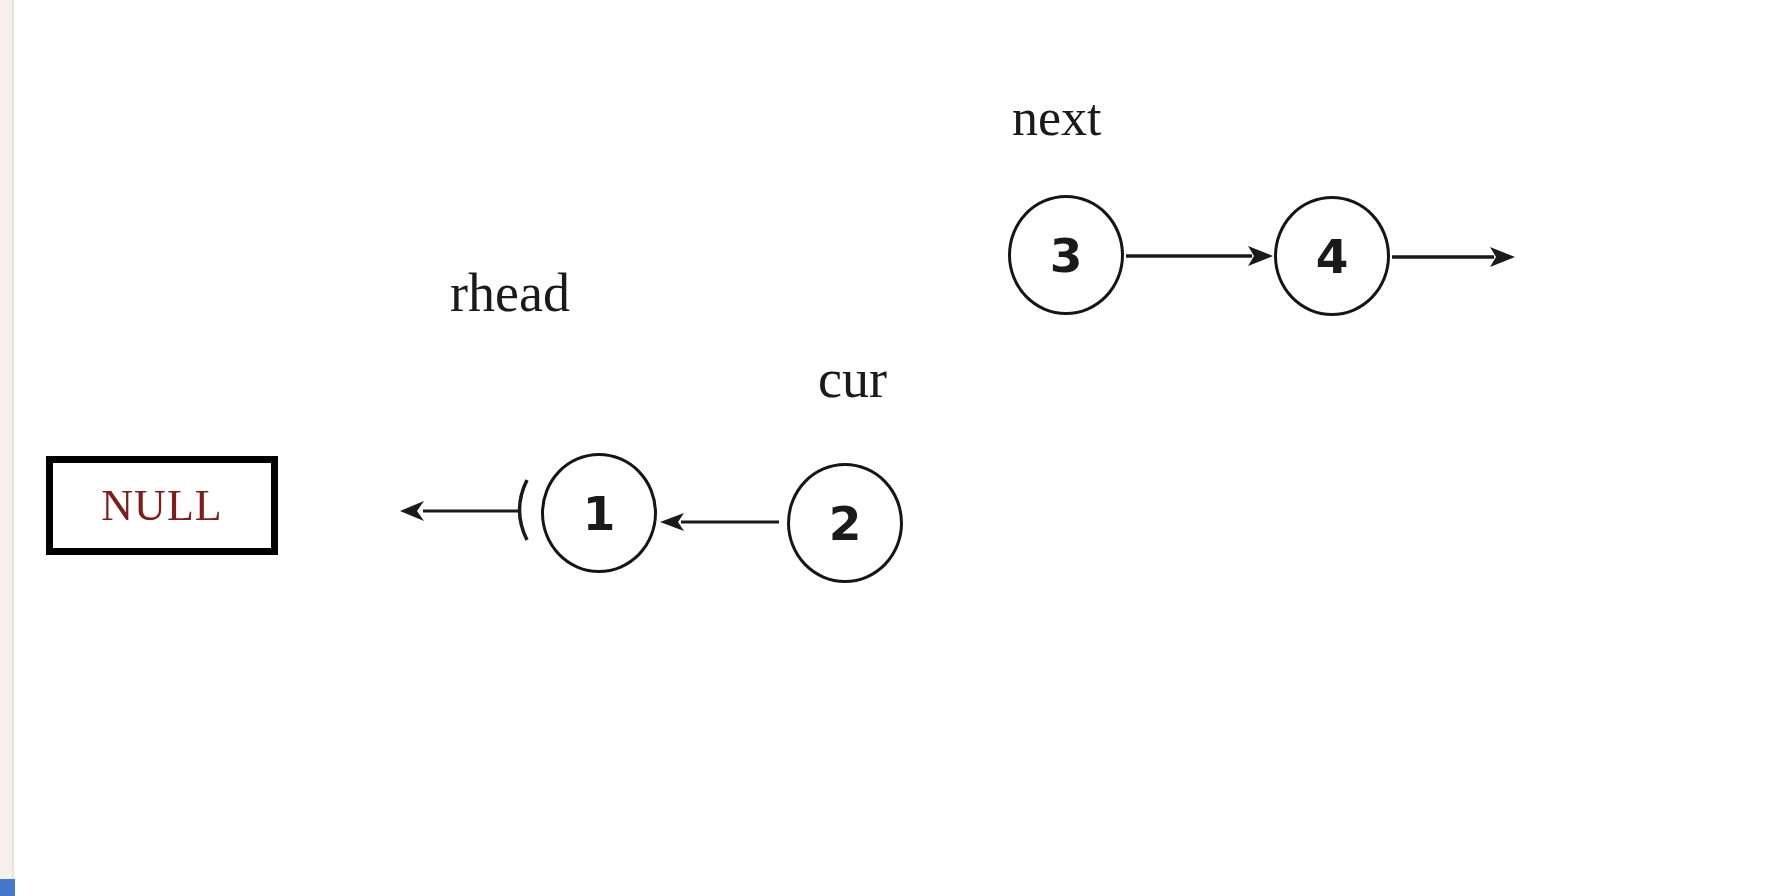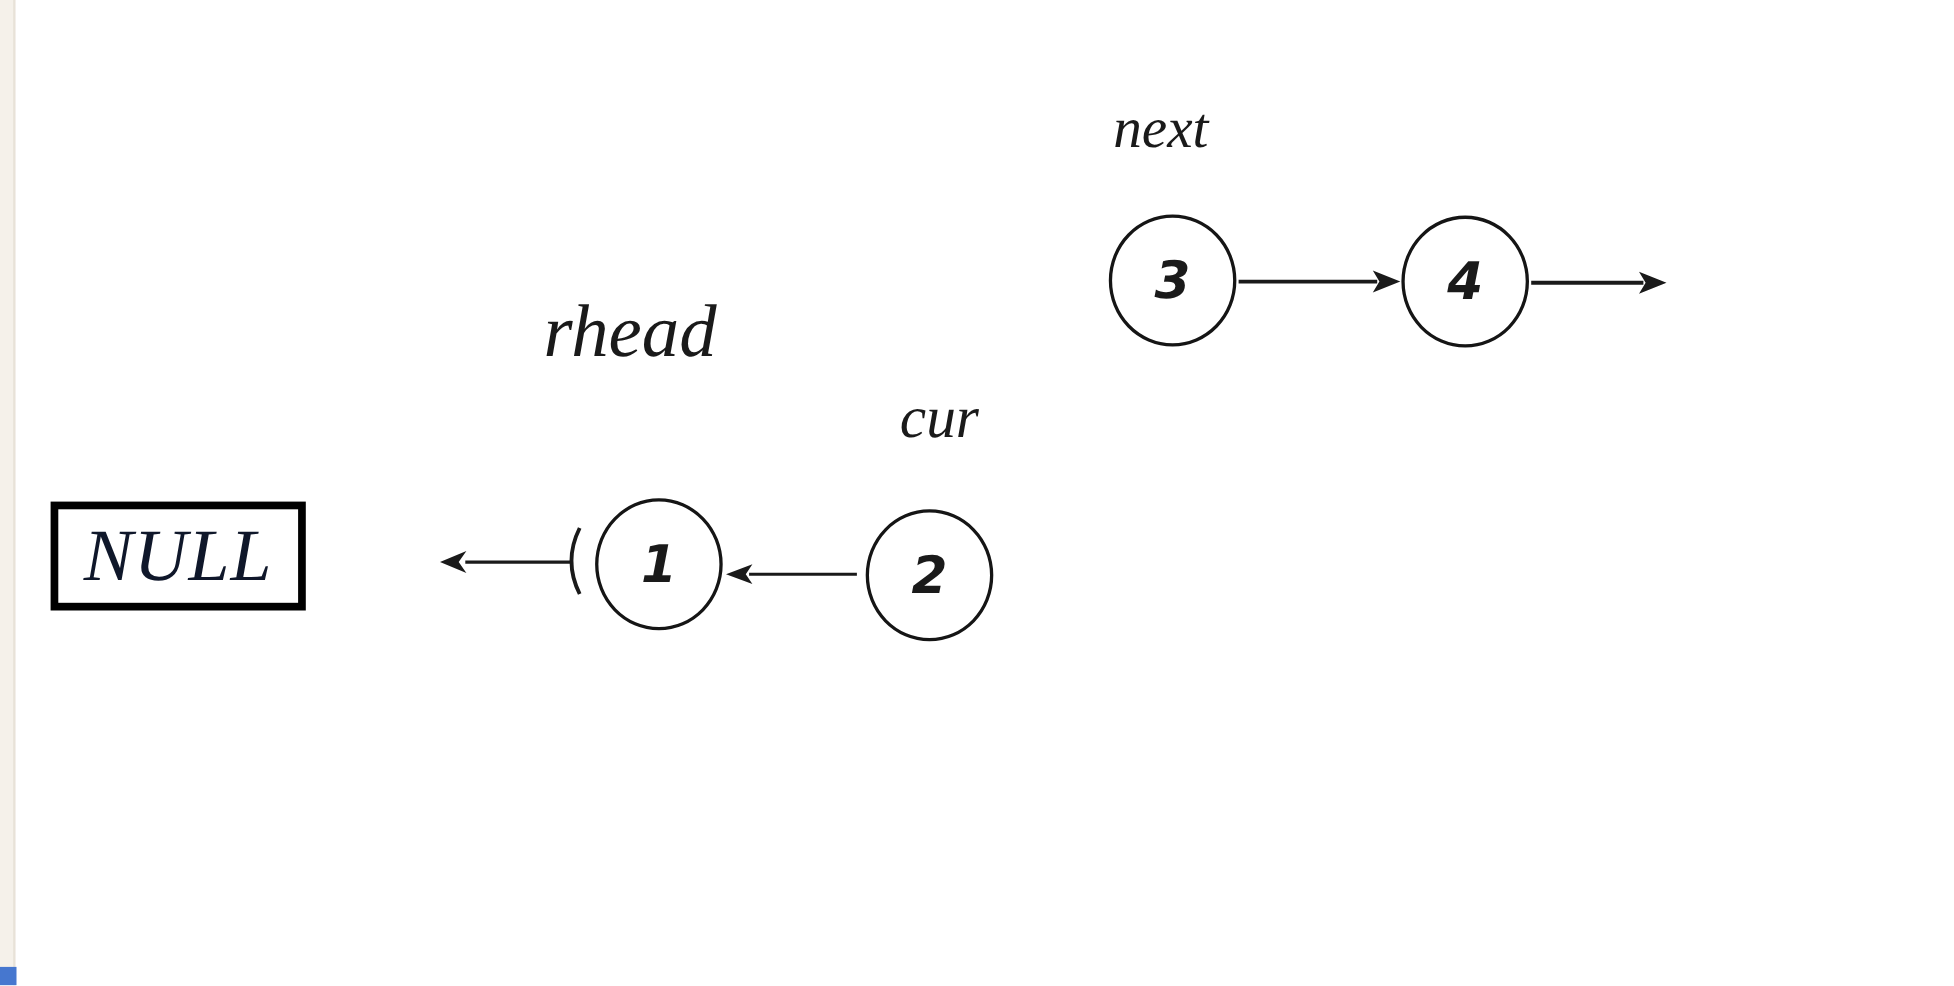--- a/index.html
+++ b/index.html
@@ -2,43 +2,42 @@
 <html><head>
 <meta charset="utf-8">
 <style>
   html,body{margin:0;padding:0;background:#ffffff;}
   .stage{
     position:relative;
     width:1516px;height:896px;
     background:#ffffff;
     overflow:hidden;
     font-family:"Liberation Serif","DejaVu Serif",serif;
-    font-style:italic;
   }
   .left-strip{
     position:absolute;left:0;top:0;width:12px;height:896px;
     background:#f5f1ea;border-right:2px solid #e8e2d8;
   }
   .blue-corner{
     position:absolute;left:0;top:879px;width:15px;height:17px;
     background:#4677cf;
   }
   .lbl{
     position:absolute;color:#1a1a1a;
     font-family:"Liberation Serif","DejaVu Serif",serif;
     white-space:nowrap;
   }
   .lbl-next {left:1012px;top:88px;font-size:52px;}
-  .lbl-rhead{left:494px;top:262px;font-size:68px;}
+  .lbl-rhead{left:450px;top:262px;font-size:54px;}
   .lbl-cur  {left:818px;top:348px;font-size:54px;}
   .null-box{
     position:absolute;left:46px;top:456px;width:232px;height:99px;
     border:7px solid #000;box-sizing:border-box;
     display:flex;align-items:center;justify-content:center;
-    font-size:67px;color:#0f172a;letter-spacing:1px;
+    font-size:44px;color:#7f1d1d;letter-spacing:1px;
   }
   .node{
     position:absolute;width:116px;height:120px;
     border:3.5px solid #151515;border-radius:50%;
     box-sizing:border-box;background:#fff;
     display:flex;align-items:center;justify-content:center;
     font-family:"DejaVu Sans","Liberation Sans",sans-serif;
     font-weight:bold;font-size:47px;color:#1a1a1a;
   }
   .node-1{left:541px;top:453px;}

